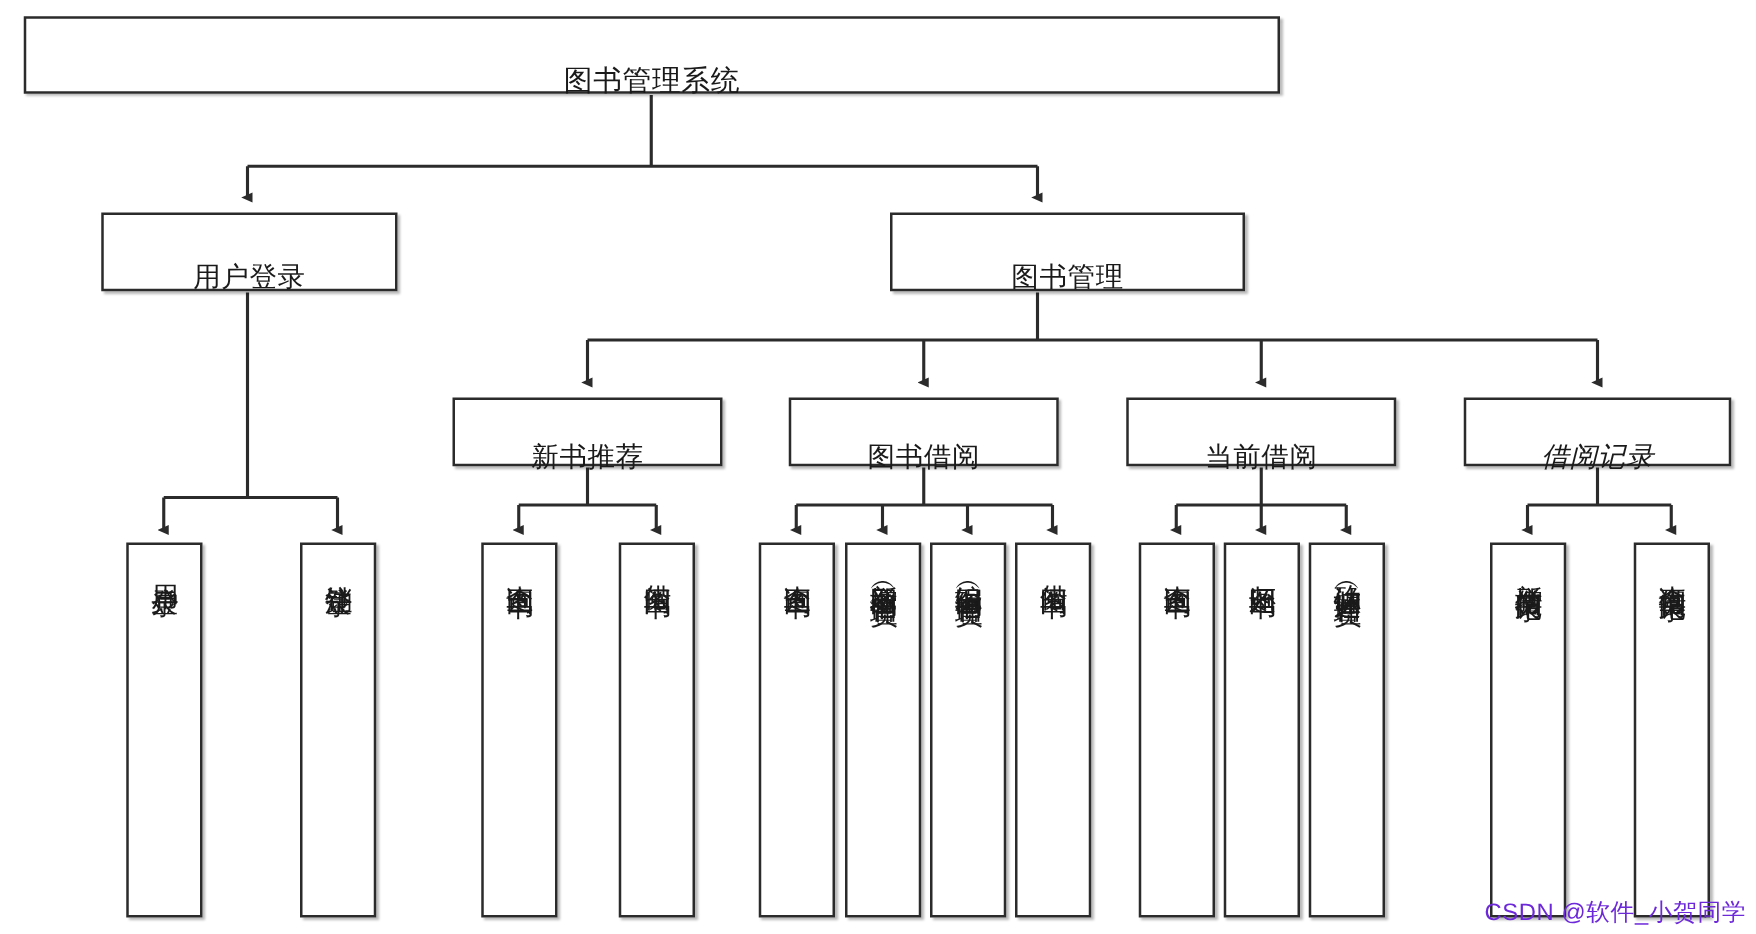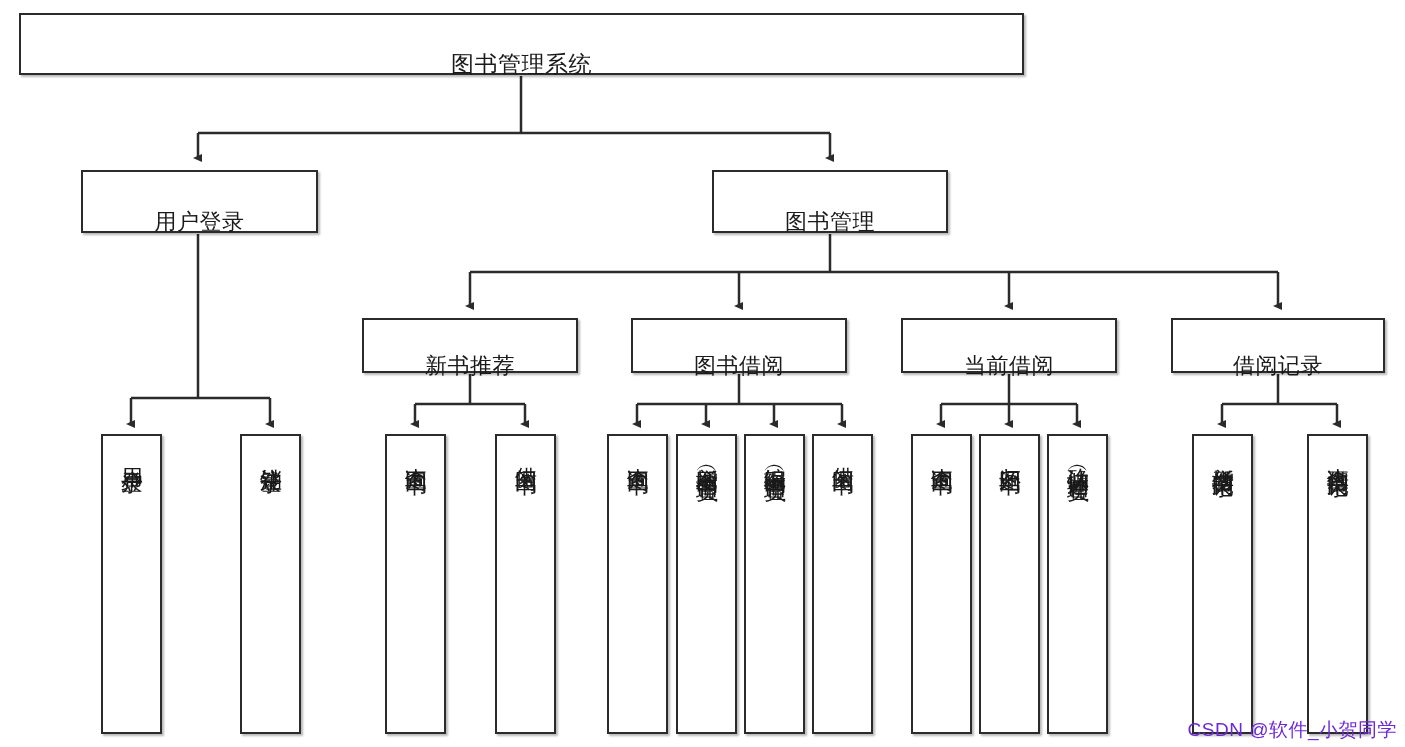--- a/index.html
+++ b/index.html
@@ -131,34 +131,34 @@
     </g>
   </svg>
 
   <div class="node horiz root" style="left:19px; top:13px; width:1005px; height:62px;">
     <span class="label">图书管理系统</span>
   </div>
 
   <div class="node horiz" style="left:81px; top:170px; width:237px; height:63px;">
     <span class="label">用户登录</span>
   </div>
-  <div class="node horiz" style="left:712px; top:170px; width:236px; height:63px;">
+  <div class="node horiz" style="left:712px; top:170px; width:284px; height:63px;">
     <span class="label">图书管理</span>
   </div>
 
   <div class="node horiz" style="left:362px; top:318px; width:216px; height:55px;">
     <span class="label">新书推荐</span>
   </div>
   <div class="node horiz" style="left:631px; top:318px; width:216px; height:55px;">
     <span class="label">图书借阅</span>
   </div>
   <div class="node horiz" style="left:901px; top:318px; width:216px; height:55px;justify-content:center;">
     <span class="label">当前借阅</span>
   </div>
-  <div class="node horiz" style="left:1171px; top:318px; width:214px; height:55px;">
+  <div class="node horiz" style="left:1171px; top:318px; width:214px; height:55px;font-style:italic;">
     <span class="label">借阅记录</span>
   </div>
 
   <div class="node vert" style="left:101px; top:434px; width:61px; height:300px;">
     <span class="label">用户登录</span>
   </div>
   <div class="node vert" style="left:240px; top:434px; width:61px; height:300px;">
     <span class="label">注销登录</span>
   </div>
 

